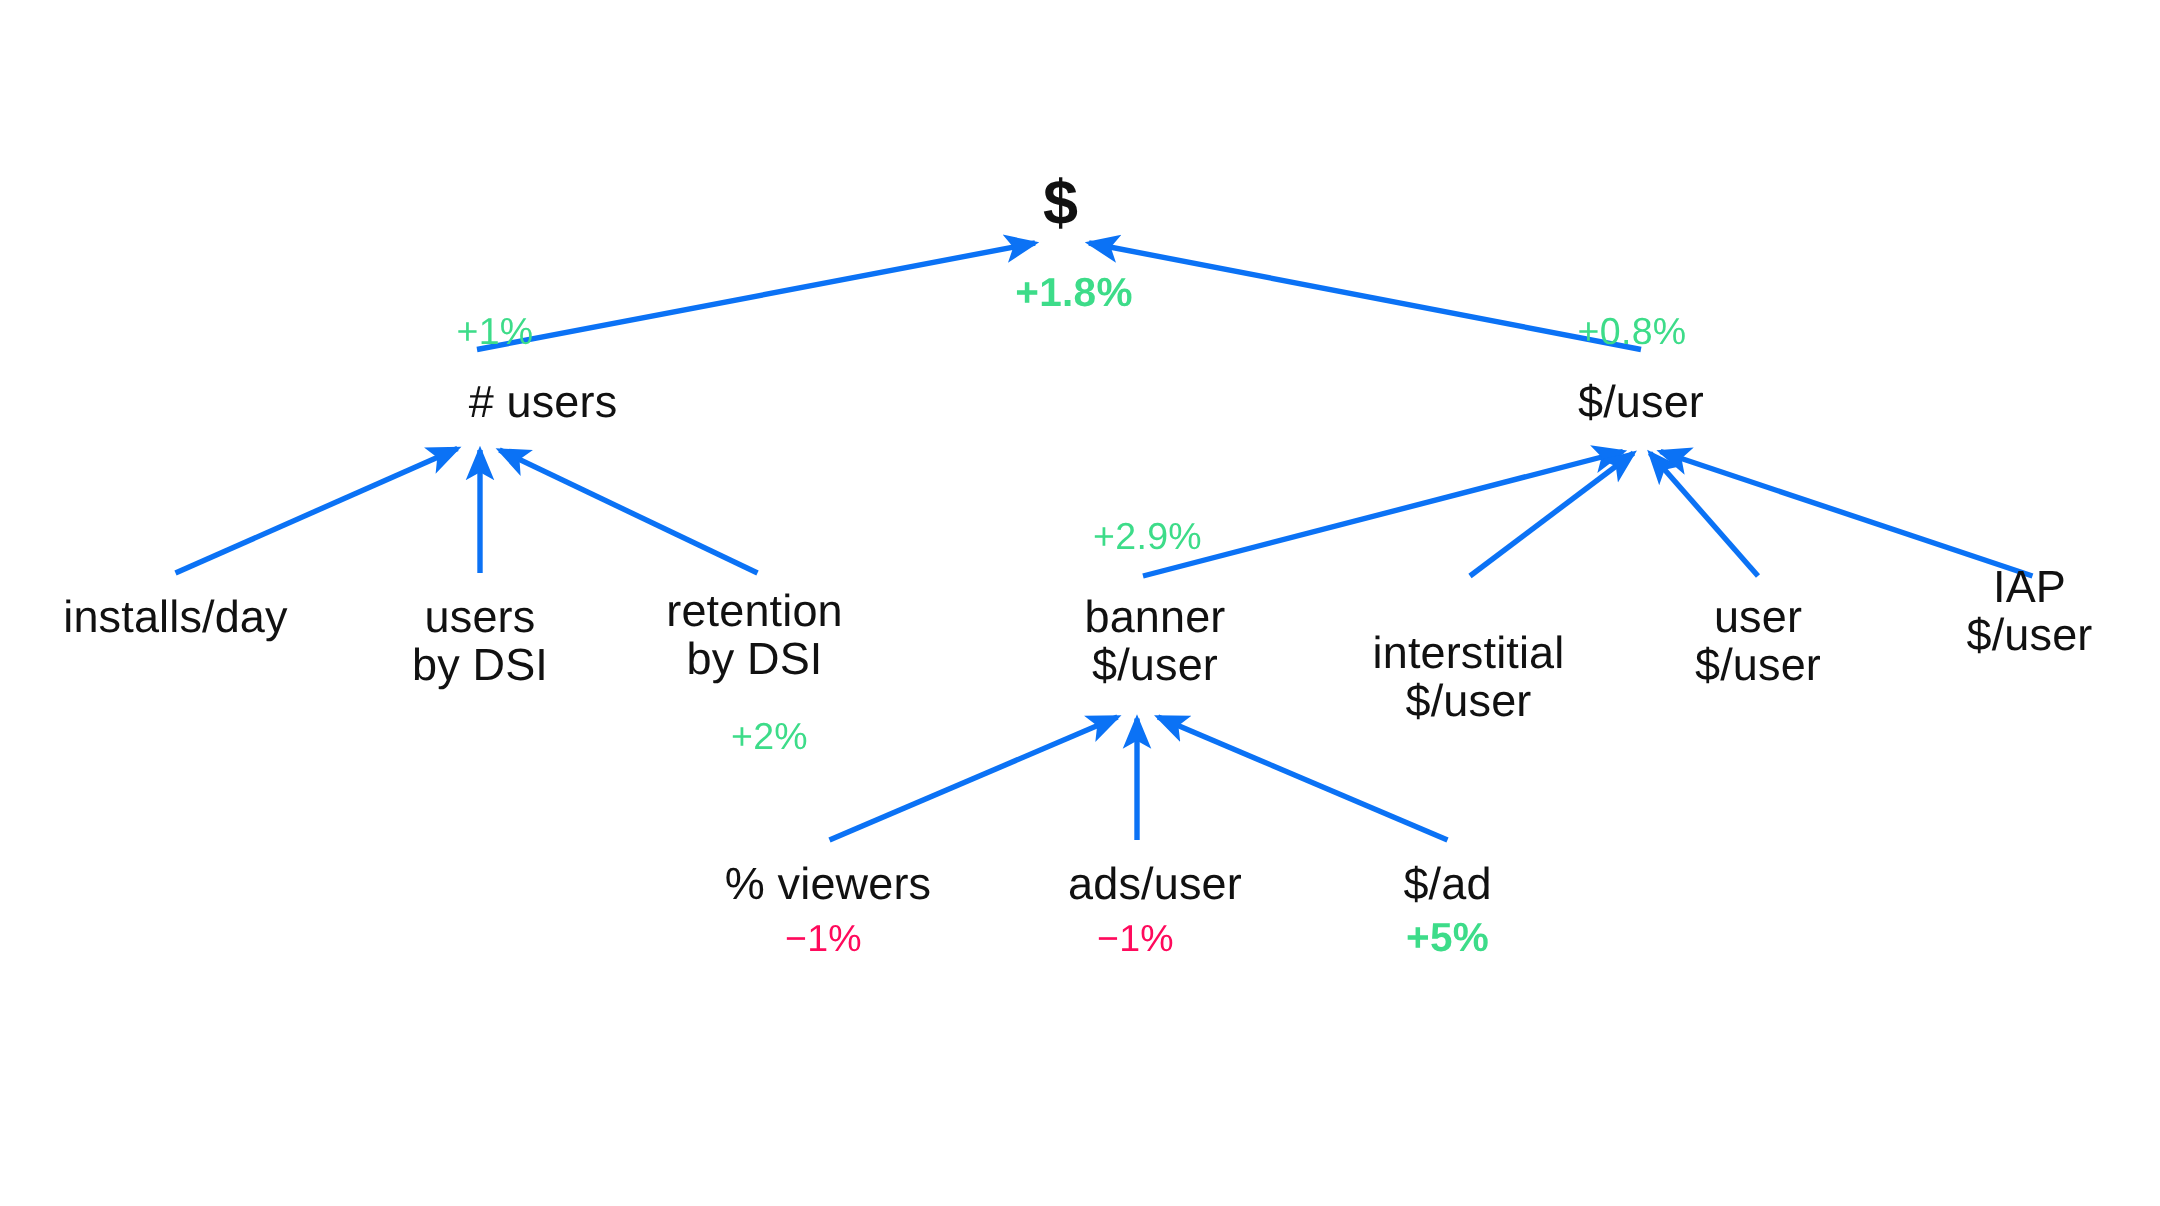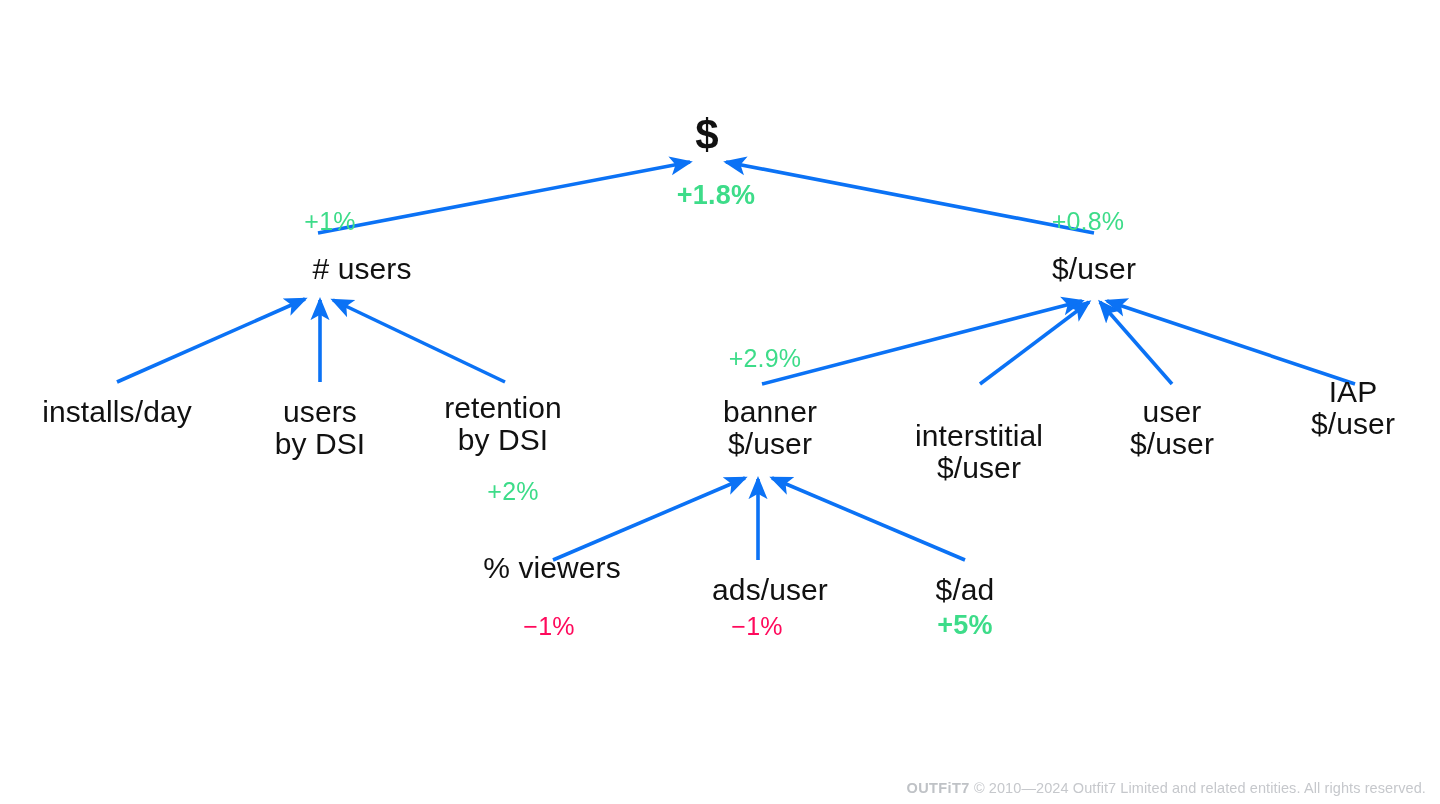--- a/index.html
+++ b/index.html
@@ -105,33 +105,29 @@
       <div class="node node-root" style="left: 707px; top: 112px;"><span class="nlabel">$</span></div>
       <div class="node" style="left: 318px; top: 253px; margin-left: 44px;"><span class="nlabel"># users</span></div>
       <div class="node" style="left: 1094px; top: 253px;"><span class="nlabel">$/user</span></div>
       <div class="node" style="left: 117px; top: 396px; text-align: right;"><span class="nlabel">installs/day</span></div>
       <div class="node" style="left: 320px; top: 396px;"><span class="nlabel">users</span><span class="nlabel line2">by DSI</span></div>
       <div class="node" style="left: 503px; top: 392px;"><span class="nlabel">retention</span><span class="nlabel line2">by DSI</span></div>
       <div class="node" style="left: 758px; top: 396px; margin-left: 12px;"><span class="nlabel">banner</span><span class="nlabel line2">$/user</span></div>
       <div class="node" style="left: 979px; top: 396px; margin-top: 24px;"><span class="nlabel">interstitial</span><span class="nlabel line2">$/user</span></div>
       <div class="node" style="left: 1172px; top: 396px;"><span class="nlabel">user</span><span class="nlabel line2">$/user</span></div>
       <div class="node" style="left: 1353px; top: 376px;"><span class="nlabel">IAP</span><span class="nlabel line2">$/user</span></div>
-      <div class="node" style="left: 552px; top: 552px;"><span class="nlabel">% viewers</span></div>
+      <div class="node" style="left: 552px; top: 574px;"><span class="nlabel">% viewers</span></div>
       <div class="node" style="left: 758px; top: 574px; margin-left: 12px;"><span class="nlabel">ads/user</span></div>
       <div class="node" style="left: 965px; top: 574px;"><span class="nlabel">$/ad</span></div>
     </div>
   <div id="delta-layer">
       <div class="delta up strong big" style="left: 716px; top: 180px;">+1.8%</div>
       <div class="delta up" style="left: 330px; top: 207px;">+1%</div>
       <div class="delta up" style="left: 1088px; top: 207px;">+0.8%</div>
       <div class="delta up" style="left: 513px; top: 477px;">+2%</div>
       <div class="delta up" style="left: 765px; top: 344px;">+2.9%</div>
       <div class="delta down" style="left: 549px; top: 612px;">−1%</div>
       <div class="delta down" style="left: 757px; top: 612px;">−1%</div>
       <div class="delta up strong big" style="left: 965px; top: 610px;">+5%</div>
     </div>
 
-  <div class="footer">
-    <span class="brand">OUTFiT7</span>
-    <span>© 2010—2024 Outfit7 Limited and related entities. All rights reserved.</span>
-  </div>
 
 </div>
 
 </body></html>

